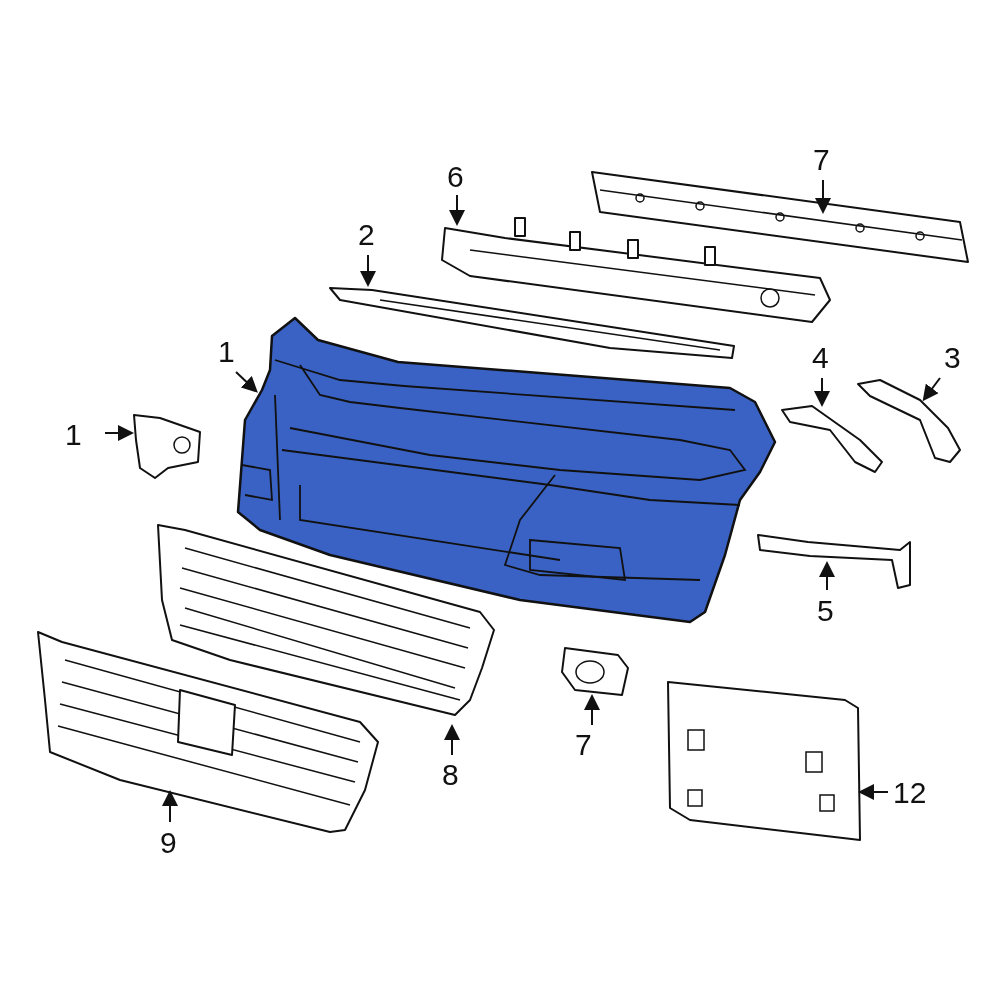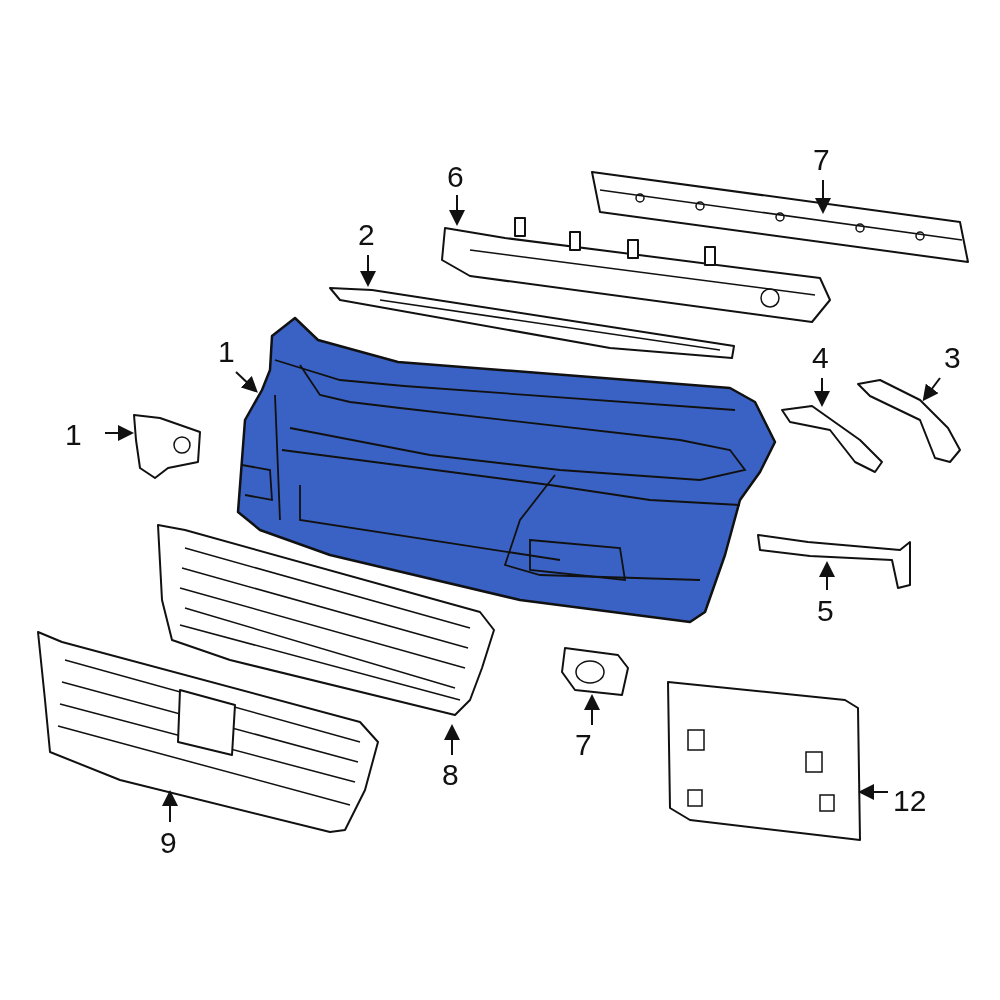--- a/index.html
+++ b/index.html
@@ -121,13 +121,13 @@
 <div class="callout" style="left:358px;top:220px;">2</div>
 <div class="callout" style="left:944px;top:343px;">3</div>
 <div class="callout" style="left:812px;top:343px;">4</div>
 <div class="callout" style="left:817px;top:596px;">5</div>
 <div class="callout" style="left:447px;top:162px;">6</div>
 <div class="callout" style="left:813px;top:145px;">7</div>
 <div class="callout" style="left:442px;top:760px;">8</div>
 <div class="callout" style="left:160px;top:828px;">9</div>
 <div class="callout" style="left:575px;top:730px;">7</div>
 <div class="callout" style="left:65px;top:420px;">1</div>
-<div class="callout" style="left:893px;top:778px;margin-top:8px;">12</div>
+<div class="callout" style="left:893px;top:778px;">12</div>
 
 </body></html>

